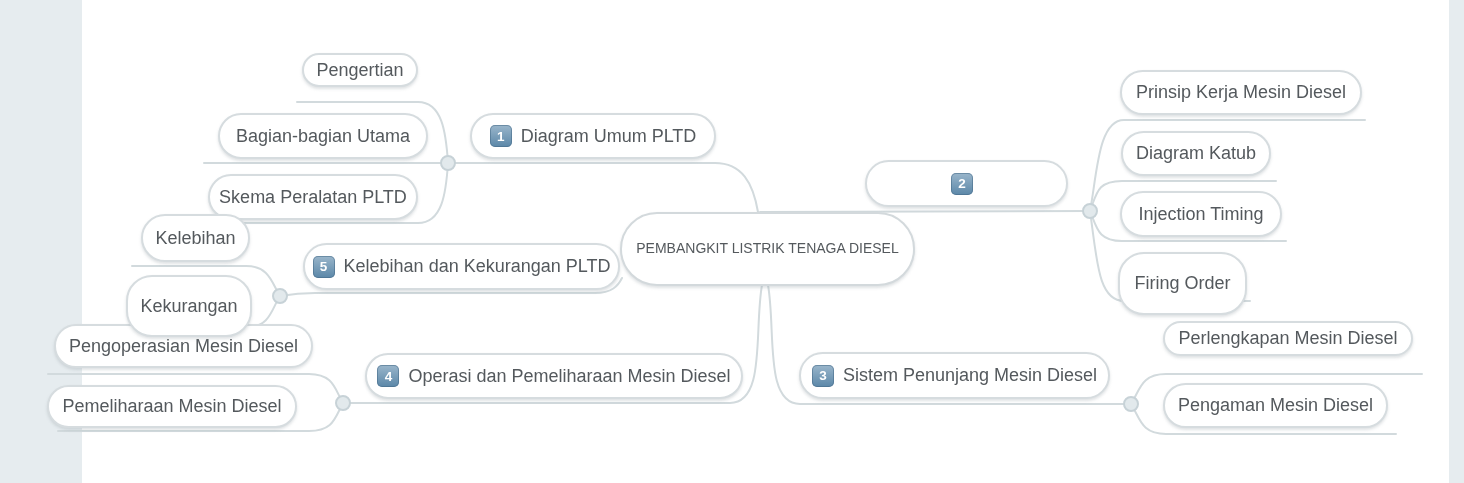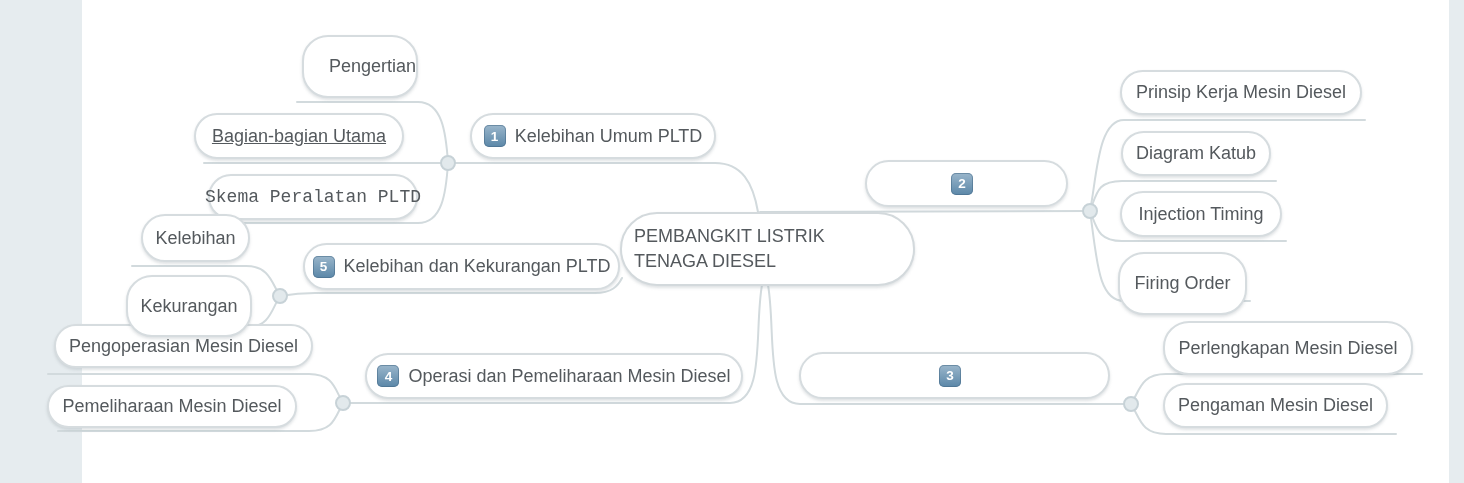--- a/index.html
+++ b/index.html
@@ -14,21 +14,21 @@
   .side-strip.right{right:0;width:15px;}
   svg.links{position:absolute;left:0;top:0;z-index:1;}
   .node{
     position:absolute;z-index:2;box-sizing:border-box;
     background:#ffffff;border:2px solid #d6dcdf;border-radius:26px;
     display:flex;align-items:center;justify-content:center;
     font-size:18px;color:#54595d;white-space:nowrap;
     box-shadow:0 2px 3px rgba(150,160,166,.30);
   }
   .node.root{
-    border-radius:38px;font-size:18px;white-space:normal;text-align:left;
+    border-radius:38px;font-size:14px;white-space:normal;text-align:right;
     line-height:1.4;padding:0 12px;border-color:#d3d9dc;
   }
   .badge{
     width:22px;height:22px;border-radius:5px;flex:0 0 22px;
     background:linear-gradient(#9ab6cb,#5b87a8);
     box-shadow:inset 0 0 0 1px rgba(70,105,135,.55);
     color:#fff;font-size:13.5px;font-weight:bold;
     display:flex;align-items:center;justify-content:center;
     margin-right:9px;
   }
@@ -75,29 +75,29 @@
       <circle cx="280" cy="296" r="7"></circle>
     </g>
   </svg>
 
   <div class="node root" style="left:620px;top:212px;width:295px;height:74px;">
     <span class="lbl">PEMBANGKIT LISTRIK TENAGA DIESEL</span>
   </div>
 
   <div class="node" style="left:470px;top:113px;width:246px;height:46px;">
     <span class="badge">1</span>
-    <span class="lbl">Kelebihan Umum PLTD</span>
+    <span class="lbl">Diagram Umum PLTD</span>
   </div>
-  <div class="node" style="left:302px;top:35px;width:116px;height:63px;justify-content:flex-end;">
+  <div class="node" style="left:302px;top:53px;width:116px;height:34px;">
     <span class="lbl">Pengertian</span>
   </div>
-  <div class="node" style="left:194px;top:113px;width:210px;height:46px;text-decoration:underline;">
+  <div class="node" style="left:218px;top:113px;width:210px;height:46px;">
     <span class="lbl">Bagian-bagian Utama</span>
   </div>
-  <div class="node" style="left:208px;top:174px;width:210px;height:46px;font-family:Liberation Mono, monospace;">
+  <div class="node" style="left:208px;top:174px;width:210px;height:46px;">
     <span class="lbl">Skema Peralatan PLTD</span>
   </div>
 
   <div class="node" style="left:865px;top:160px;width:203px;height:47px;">
     <span class="badge">2</span>
   </div>
   <div class="node" style="left:1120px;top:70px;width:242px;height:45px;">
     <span class="lbl">Prinsip Kerja Mesin Diesel</span>
   </div>
   <div class="node" style="left:1121px;top:131px;width:150px;height:45px;">
@@ -105,22 +105,23 @@
   </div>
   <div class="node" style="left:1120px;top:191px;width:162px;height:46px;">
     <span class="lbl">Injection Timing</span>
   </div>
   <div class="node" style="left:1118px;top:252px;width:129px;height:63px;">
     <span class="lbl">Firing Order</span>
   </div>
 
   <div class="node" style="left:799px;top:352px;width:311px;height:47px;">
     <span class="badge">3</span>
+    <span class="lbl">Sistem Penunjang Mesin Diesel</span>
   </div>
-  <div class="node" style="left:1163px;top:321px;width:250px;height:54px;">
+  <div class="node" style="left:1163px;top:321px;width:250px;height:35px;">
     <span class="lbl">Perlengkapan Mesin Diesel</span>
   </div>
   <div class="node" style="left:1163px;top:383px;width:225px;height:45px;">
     <span class="lbl">Pengaman Mesin Diesel</span>
   </div>
 
   <div class="node" style="left:365px;top:353px;width:378px;height:46px;">
     <span class="badge">4</span>
     <span class="lbl">Operasi dan Pemeliharaan Mesin Diesel</span>
   </div>

